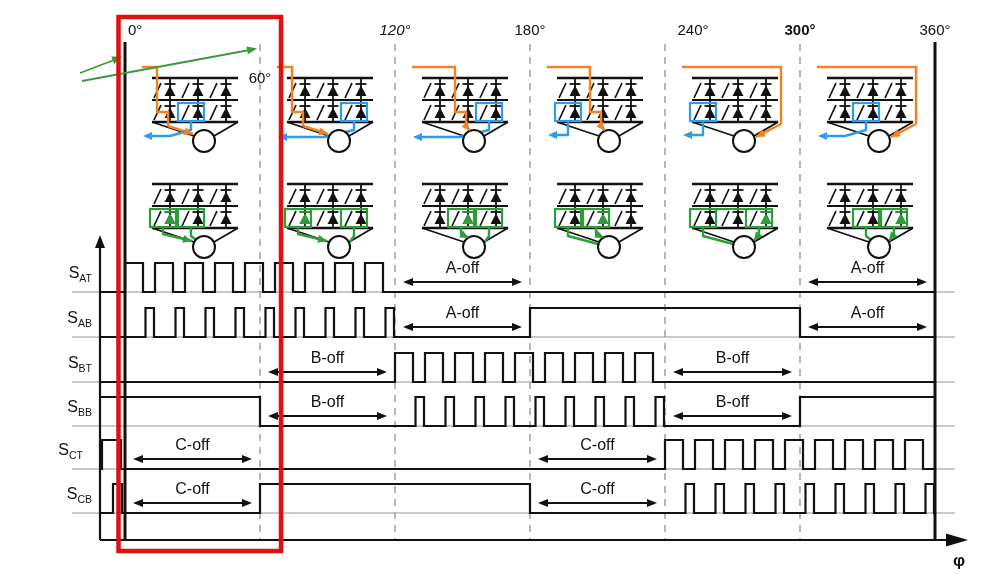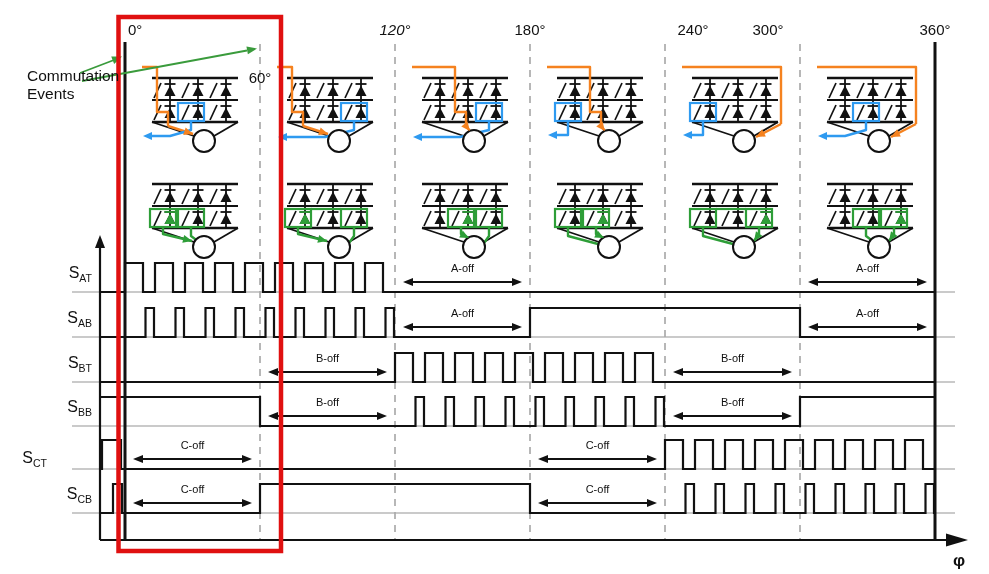--- a/index.html
+++ b/index.html
@@ -3,21 +3,21 @@
 <meta charset="utf-8">
 <style>
   html,body{margin:0;padding:0;background:#fff;}
   .canvas{position:relative;width:989px;height:574px;background:#fff;overflow:hidden;
           font-family:"Liberation Sans",sans-serif;color:#111;}
   .lbl{position:absolute;white-space:nowrap;line-height:18px;}
   .tick{font-size:15px;transform:translateX(-50%);}
   .tick0{transform:none;}
   .sig{font-size:16px;text-align:right;}
   .sig sub{font-size:10.5px;}
-  .off{font-size:11px;transform:translateX(-50%);}
+  .off{font-size:16px;transform:translateX(-50%);}
   .note{position:absolute;left:27px;top:67px;font-size:15.5px;line-height:18px;}
   .phi{position:absolute;left:953px;top:551px;font-size:17px;font-weight:bold;}
   svg{position:absolute;left:0;top:0;}
 </style>
 </head>
 <body>
 
 <div class="canvas">
   <svg id="diagram-svg" width="989" height="574" viewBox="0 0 989 574">
       <line x1="72" y1="292" x2="955" y2="292" stroke="#b9b9b9" stroke-width="1.6"></line>
@@ -554,27 +554,23 @@
       <div class="lbl off" style="left:732.5px;top:393px;">B-off</div>
       <div class="lbl off" style="left:192.5px;top:436px;">C-off</div>
       <div class="lbl off" style="left:597.5px;top:436px;">C-off</div>
       <div class="lbl off" style="left:192.5px;top:480px;">C-off</div>
       <div class="lbl off" style="left:597.5px;top:480px;">C-off</div>
       <div class="lbl tick tick0" style="left:128px;top:21px;">0°</div>
       <div class="lbl tick" style="left:260px;top:21px;margin-top:48px;">60°</div>
       <div class="lbl tick" style="left:395px;top:21px;font-style:italic;">120°</div>
       <div class="lbl tick" style="left:530px;top:21px;">180°</div>
       <div class="lbl tick" style="left:665px;top:21px;margin-left:28px;">240°</div>
-      <div class="lbl tick" style="left:768px;top:21px;">300°</div>
+      <div class="lbl tick" style="left:800px;top:21px;font-weight:bold;">300°</div>
       <div class="lbl tick" style="left:935px;top:21px;">360°</div>
       <div class="lbl sig" style="right:897px;top:264px;"><span>S</span><sub>AT</sub></div>
       <div class="lbl sig" style="right:897px;top:309px;"><span>S</span><sub>AB</sub></div>
       <div class="lbl sig" style="right:897px;top:354px;"><span>S</span><sub>BT</sub></div>
       <div class="lbl sig" style="right:897px;top:398px;"><span>S</span><sub>BB</sub></div>
-      <div class="lbl sig" style="right:942px;top:441px;margin-top:8px;"><span>S</span><sub>CT</sub></div>
+      <div class="lbl sig" style="right:906px;top:441px;"><span>S</span><sub>CT</sub></div>
       <div class="lbl sig" style="right:897px;top:485px;"><span>S</span><sub>CB</sub></div>
     </div>
-  <div class="note">
-    <div>Commutation</div>
-    <div>Events</div>
-  </div>
   <div class="phi">φ</div>
 </div>
 
 </body></html>

